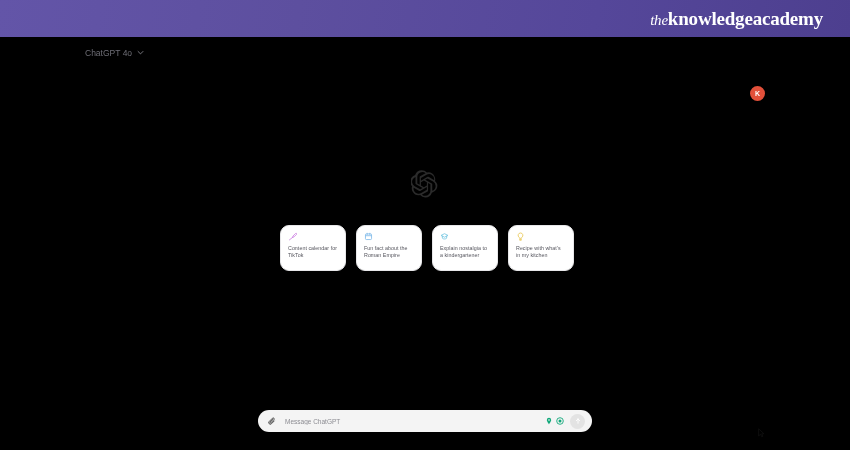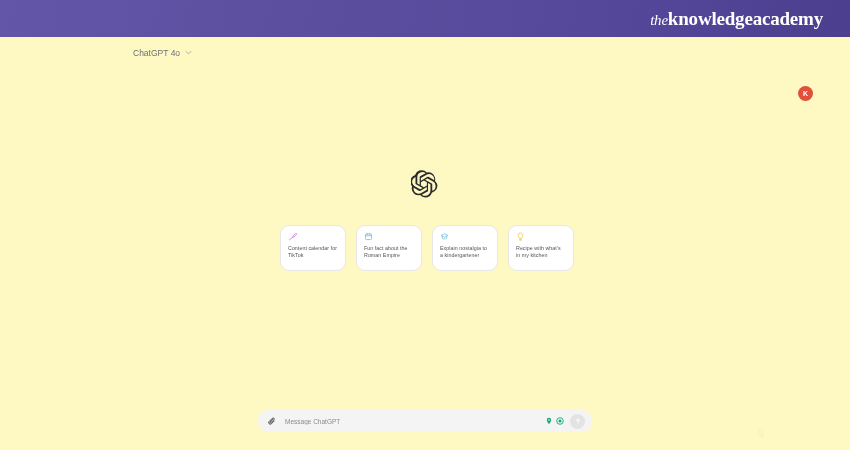--- a/index.html
+++ b/index.html
@@ -2,21 +2,21 @@
 <html><head>
 <meta charset="utf-8">
 <style>
   * { margin:0; padding:0; box-sizing:border-box; }
   html, body {
     width:850px; height:450px;
     font-family:"Liberation Sans", sans-serif;
     background:#ffffff;
     overflow:hidden;
   }
-  .page { position:relative; width:850px; height:450px; background:#fef9c3; }
+  .page { position:relative; width:850px; height:450px; background:#000000; }
 
   
   .brand-bar {
     position:absolute; left:0; top:0; width:850px; height:37px;
     background:linear-gradient(100deg, #6355a8 0%, #5d4f9f 35%, #55479a 70%, #4d3f8f 100%);
     display:flex; align-items:center; justify-content:flex-end;
   }
   .brand-logo {
     color:#ffffff;
     font-family:"Liberation Serif", serif;
@@ -27,21 +27,21 @@
   }
   .brand-logo .the {
     font-style:italic;
     font-weight:400;
     font-size:15px;
   }
   .brand-logo .ka { font-weight:700; }
 
   
   .app-top {
-    position:absolute; left:0; top:37px; width:748px; height:40px;margin-left:48px;
+    position:absolute; left:0; top:37px; width:748px; height:40px;
   }
   .model-selector {
     position:absolute; left:85px; top:11px;
     display:flex; align-items:center; gap:5px;
     color:#6e6e76; font-size:8.5px;
     cursor:pointer; user-select:none;
   }
   .model-selector .chev {
     display:inline-block; width:7px; height:7px;
     position:relative; top:-1px;

